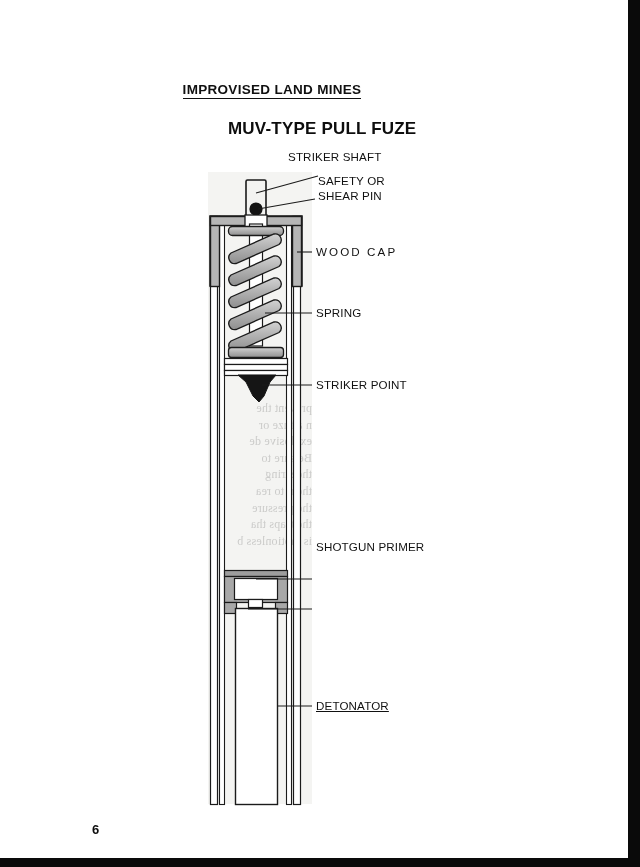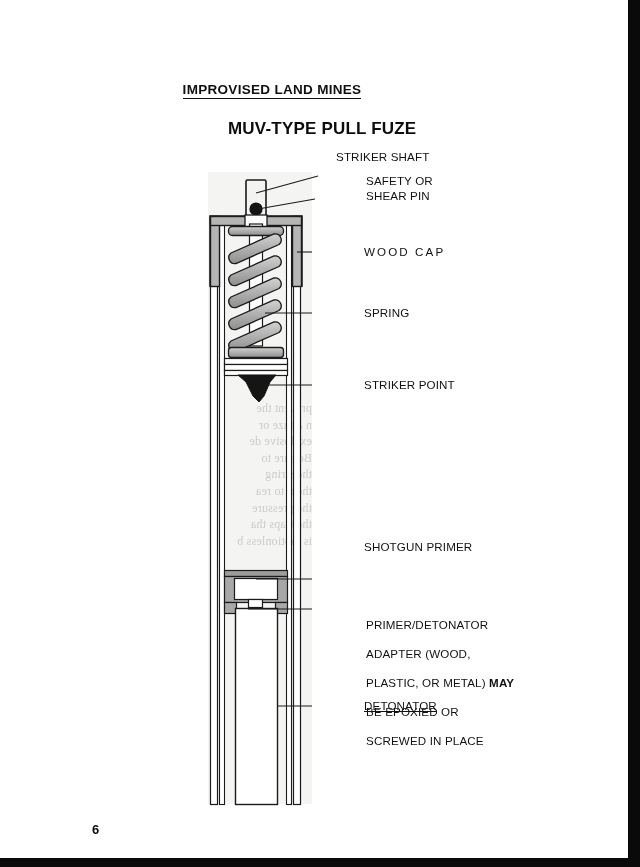--- a/index.html
+++ b/index.html
@@ -71,21 +71,20 @@
   }
 
   
   .lbl {
     position: absolute;
     font-size: 11.6px;
     line-height: 14.6px;
     color: #111111;
     letter-spacing: 0.15px;
     white-space: pre-line;
-    margin-left: 48px;
   }
   .lbl.spaced {
     letter-spacing: 2.1px;
   }
   .lbl b { font-weight: bold; }
 
   
   #drawing {
     position: absolute;
     left: 0;
@@ -246,27 +245,20 @@
 SHEAR PIN</div>
 
   <div class="lbl spaced" style="left:316px; top:245px;">WOOD CAP</div>
 
   <div class="lbl" style="left:316px; top:306px;">SPRING</div>
 
   <div class="lbl" style="left:316px; top:378px;text-align:right;">STRIKER POINT</div>
 
   <div class="lbl" style="left:316px; top:540px;">SHOTGUN PRIMER</div>
 
-  <div class="lbl" style="left:318px; top:603px;">
-    <span>PRIMER/DETONATOR</span><br>
-    <span>ADAPTER (WOOD,</span><br>
-    <span>PLASTIC, OR METAL) </span><b>MAY</b><br>
-    <span>BE EPOXIED OR</span><br>
-    <span>SCREWED IN PLACE</span>
-  </div>
 
   <div class="lbl" style="left:316px; top:699px;text-decoration:underline;">DETONATOR</div>
 
   <div class="page-num">6</div>
 
   <div class="edge-right"></div>
   <div class="edge-bottom"></div>
 </div>
 
 </body></html>

